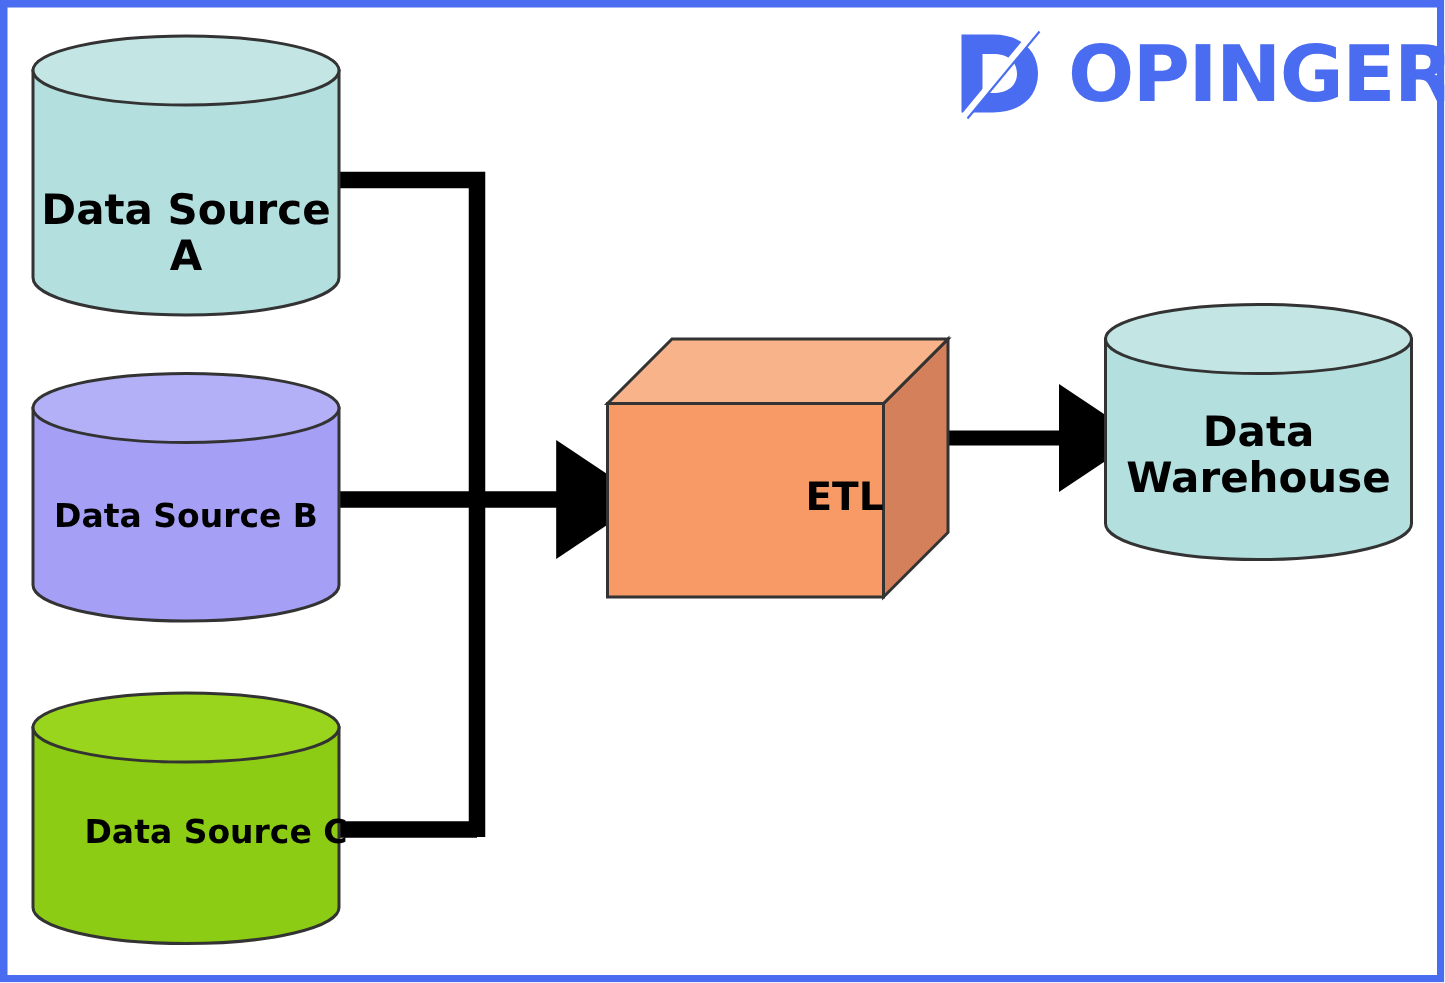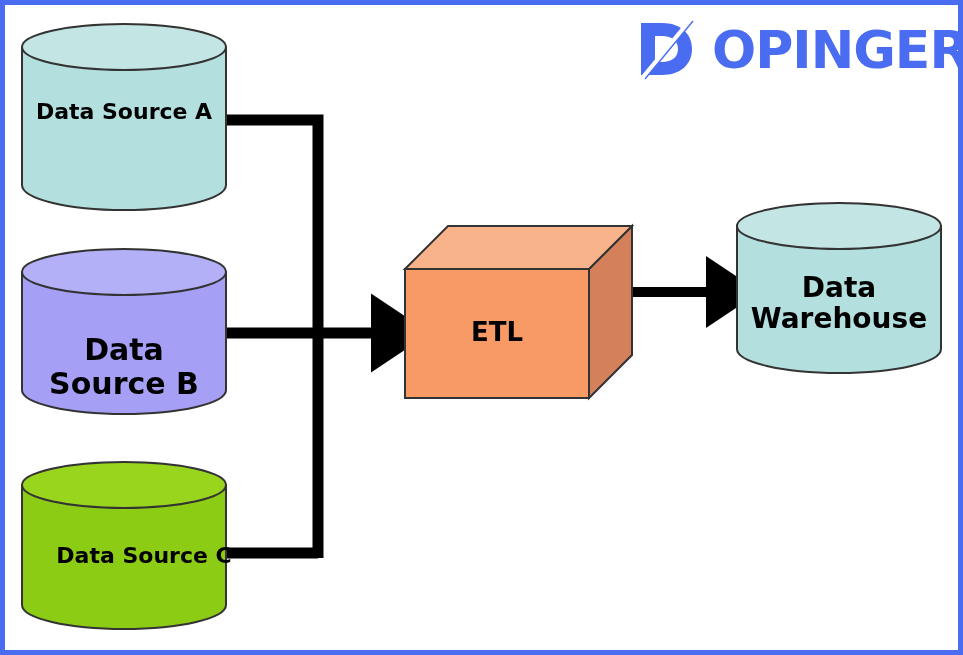--- a/index.html
+++ b/index.html
@@ -67,24 +67,24 @@
     position: absolute;
     font-family: "DejaVu Sans", sans-serif;
     font-weight: bold;
     color: #000000;
     text-align: center;
     line-height: 1.12;
     z-index: 20;
     white-space: pre-line;
     pointer-events: none;
   }
-  #label-source-a { left: 22px;  top: 100px; width: 204px; font-size: 22px; }
-  #label-source-b { left: 22px;  top: 333px; width: 204px; font-size: 30px; }
+  #label-source-a { left: 22px;  top: 124px; width: 204px; font-size: 28px; }
+  #label-source-b { left: 22px;  top: 333px; width: 204px; font-size: 22px; }
   #label-source-c { left: 22px;  top: 544px; width: 244px; font-size: 22px; }
-  #label-etl      { left: 405px; top: 318px; width: 184px; font-size: 26px; }
+  #label-etl      { left: 405px; top: 318px; width: 184px; font-size: 26px; text-align: right; }
   #label-warehouse{ left: 737px; top: 272px; width: 204px; font-size: 28px; }
 </style>
 </head>
 <body>
 
 <div id="canvas">
 
   <svg class="diagram-svg" viewBox="0 0 963 655" xmlns="http://www.w3.org/2000/svg">
     <defs>
       <marker id="arrowhead" markerWidth="9" markerHeight="9" refX="1.2" refY="3.6" orient="auto" markerUnits="strokeWidth">

